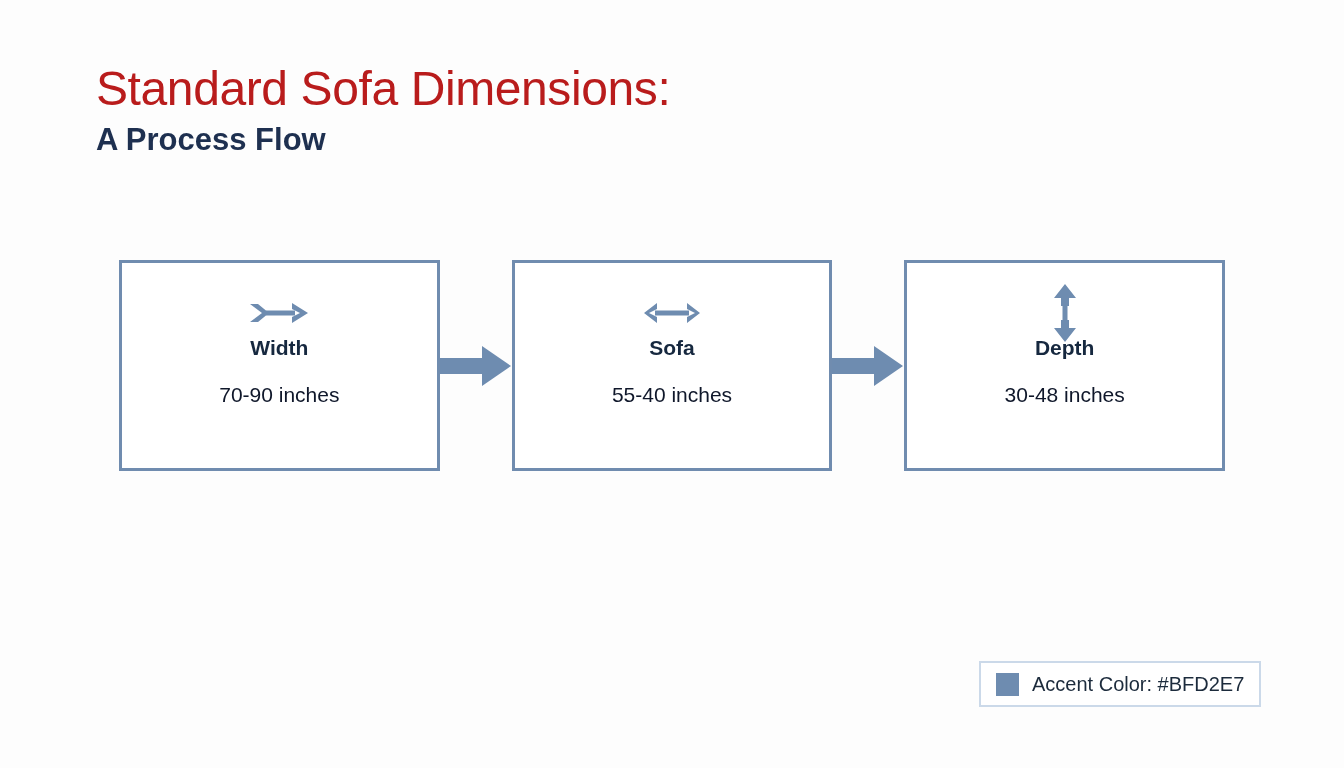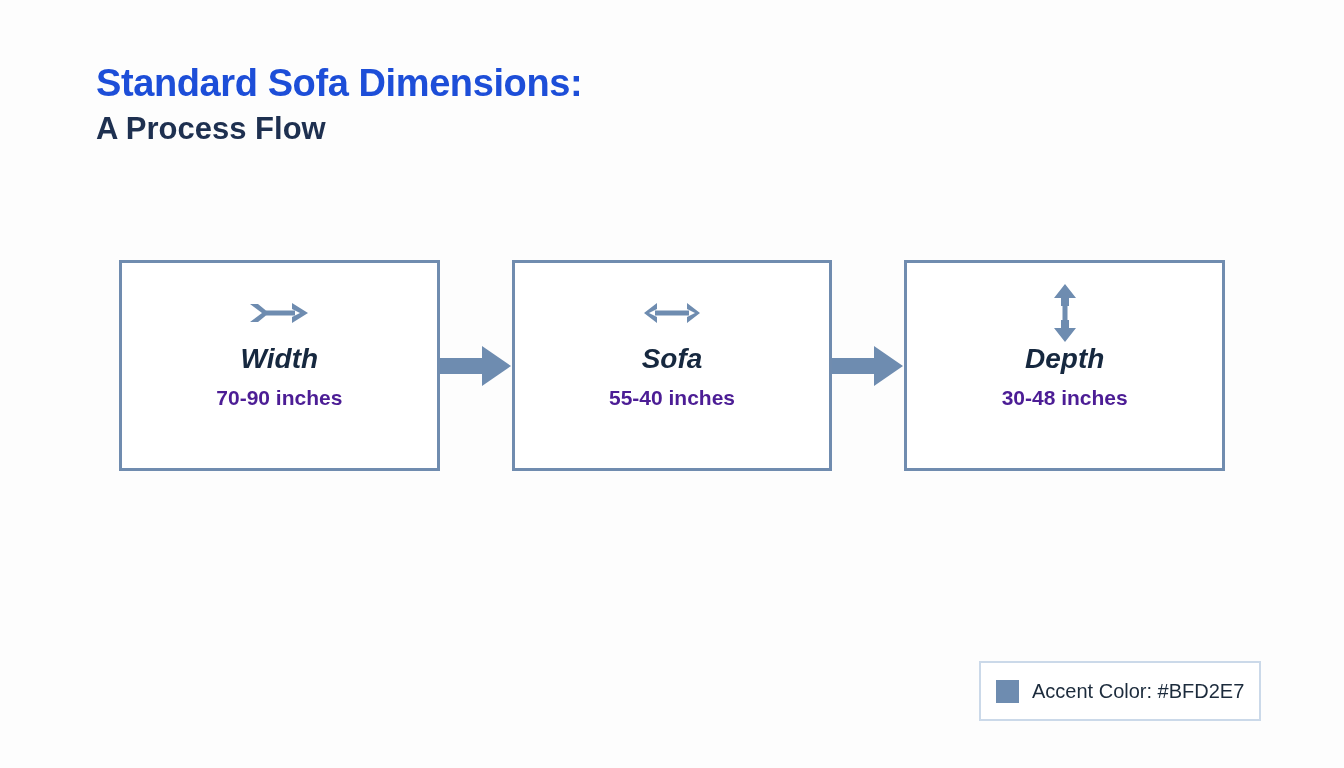--- a/index.html
+++ b/index.html
@@ -15,23 +15,23 @@
     position: relative;
   }
 
   
   .header {
     position: absolute;
     left: 96px;
     top: 62px;
   }
   .title {
-    font-size: 38px;
-    font-weight: bold;
-    color: #1d4ed8;
+    font-size: 48px;
+    font-weight: normal;
+    color: #b91c1c;
     letter-spacing: -0.4px;
     line-height: 1.12;
     white-space: nowrap;
   }
   .subtitle {
     font-size: 31px;
     font-weight: bold;
     color: #1E3050;
     line-height: 1.18;
     margin-top: 6px;
@@ -61,50 +61,49 @@
   }
   .node-icon {
     height: 44px;
     display: flex;
     align-items: center;
     justify-content: center;
     color: #6E8CB0;
   }
   .node-icon svg { display: block; }
   .node-label {
-    font-size: 28px;
+    font-size: 21px;
     font-weight: bold;
     color: #16283F;
-    margin-top: 10px;
+    margin-top: 2px;
     line-height: 1;
-    font-style: italic;
   }
   .node-value {
     font-size: 21px;
-    font-weight: bold;
-    color: #4c1d95;
-    margin-top: 14px;
+    font-weight: normal;
+    color: #0f172a;
+    margin-top: 26px;
     line-height: 1;
   }
 
   
   .connector {
     flex: 1 1 auto;
     display: flex;
     align-items: center;
     justify-content: center;
   }
   .connector svg { display: block; }
 
   
   .legend {
     position: absolute;
     left: 979px;
     top: 661px;
-    height: 60px;
+    height: 46px;
     box-sizing: border-box;
     border: 2px solid #CBD9E9;
     background: #FFFFFF;
     display: flex;
     align-items: center;
     padding: 0 15px;
     gap: 13px;
   }
   .legend-swatch {
     width: 23px;

